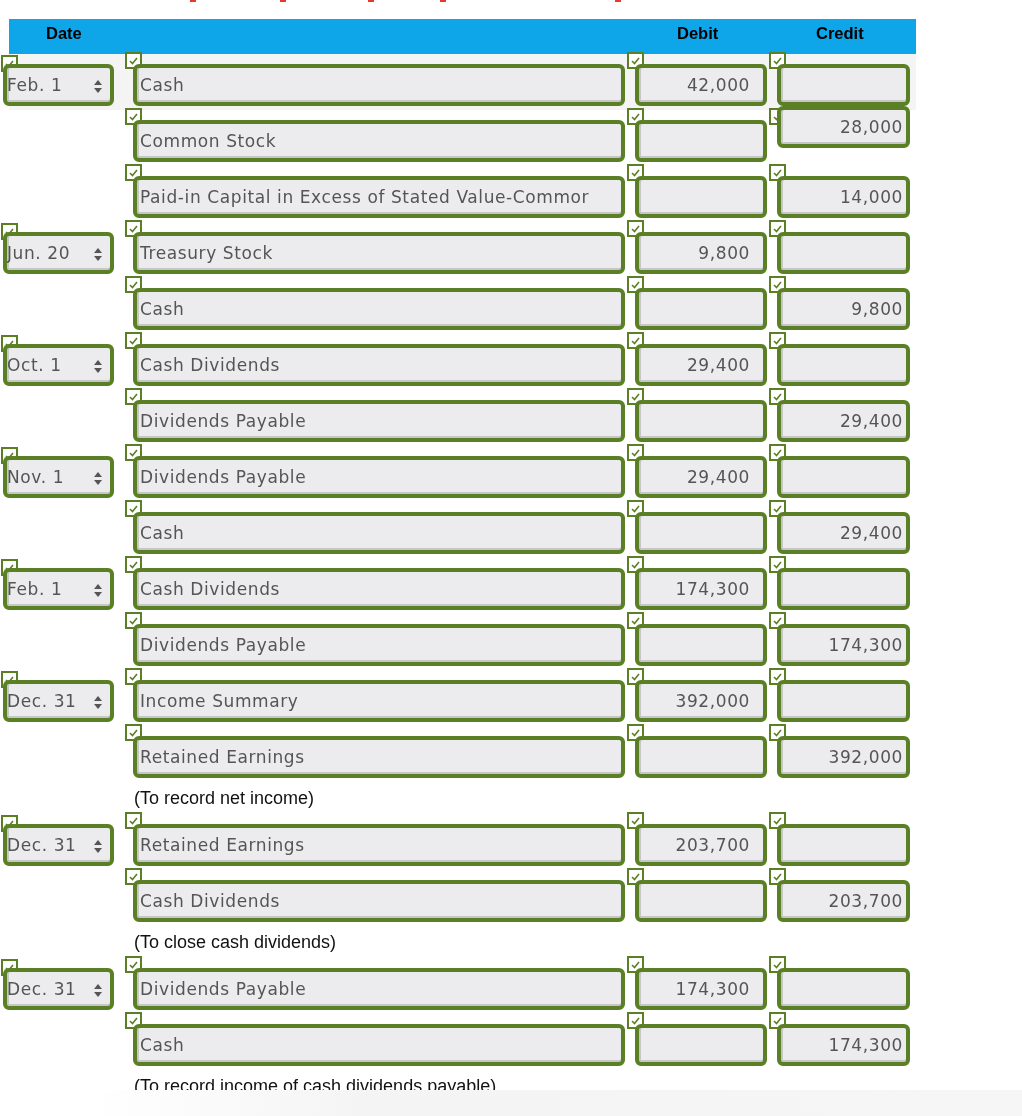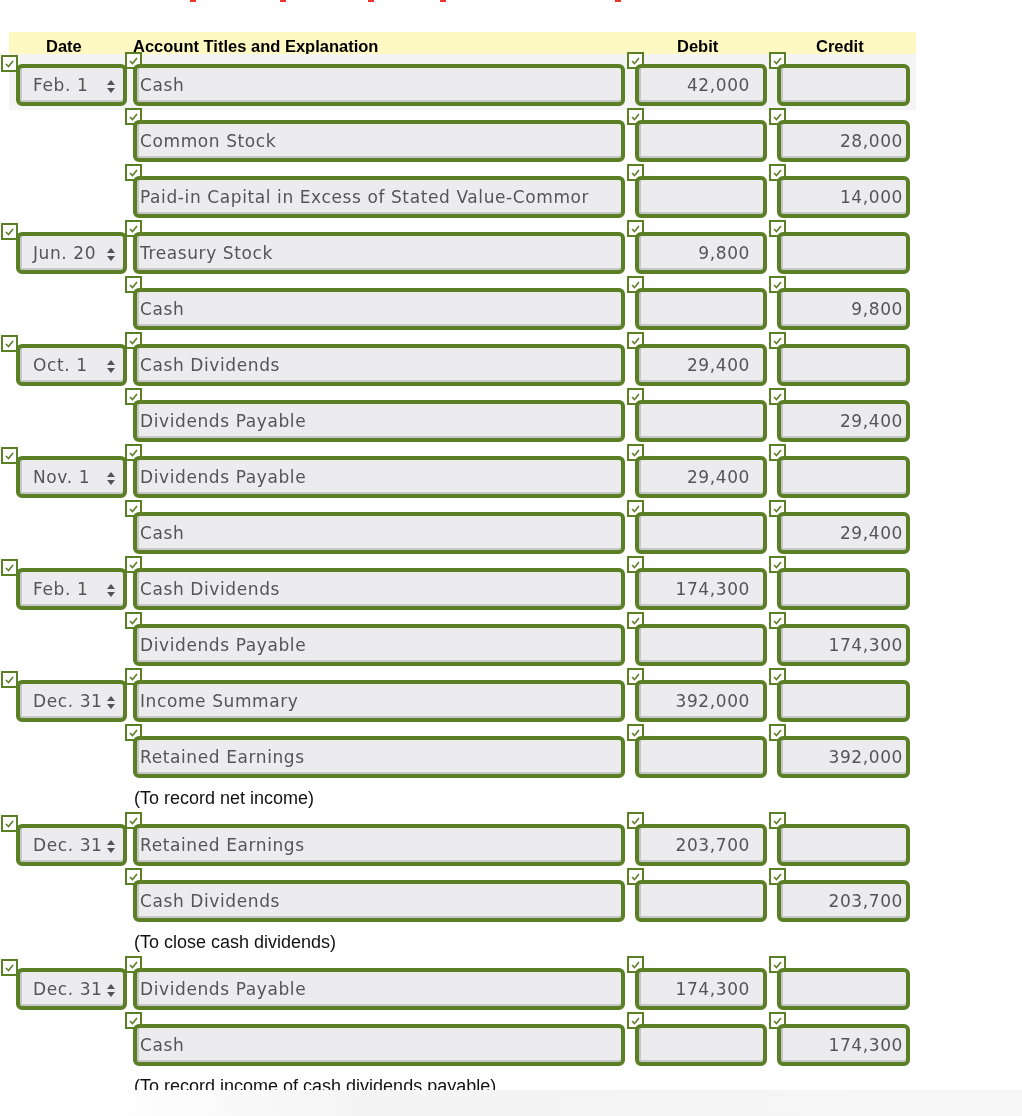--- a/index.html
+++ b/index.html
@@ -1,28 +1,28 @@
 <!DOCTYPE html>
 <html><head>
 <meta charset="utf-8">
 <style>
   html,body{margin:0;padding:0;background:#fff;}
   body{width:1022px;height:1116px;position:relative;overflow:hidden;font-family:"DejaVu Sans","Liberation Sans",sans-serif;}
   .bottom-fade{position:absolute;left:90px;top:1090px;width:932px;height:26px;background:linear-gradient(90deg,#fff,#f4f4f4 30%,#f6f6f6);}
   .top-red{position:absolute;top:-8px;left:170px;width:460px;height:10px;}
-  .header{position:absolute;left:9px;top:32px;width:907px;height:40px;background:#fef9c3;}
+  .header{position:absolute;left:9px;top:19px;width:907px;height:40px;background:#0ea5e9;}
   .header span{position:absolute;top:5px;font-weight:bold;font-size:16.5px;color:#000;font-family:"Liberation Sans","DejaVu Sans",sans-serif;}
   .row-hl{position:absolute;left:9px;top:54px;width:907px;height:56px;background:#f4f4f4;}
   .fld{position:absolute;box-sizing:border-box;height:42px;border:4px solid #5b7f25;border-radius:6px;background:#ececee;box-shadow:inset 0 -2px 0 #c6c6c8, inset 2px 0 0 #c6c6c8;
        font-size:17px;color:#555;line-height:34px;white-space:nowrap;overflow:hidden;letter-spacing:0.6px;}
   .fld.acct{left:133px;width:492px;padding-left:3px;}
   .fld.acct.ind{}
   .fld.deb{left:635px;width:132px;text-align:right;padding-right:13px;}
   .fld.cre{left:777px;width:133px;text-align:right;padding-right:3px;}
-  .fld.date{left:16px;width:111px;padding-left:13px;}
+  .fld.date{left:3px;width:111px;}
   .fld.date .arrows{position:absolute;right:8px;top:0;font-size:12px;color:#555;line-height:0;}
   .arrows .up,.arrows .dn{position:absolute;right:0;width:0;height:0;border-left:4px solid transparent;border-right:4px solid transparent;}
   .arrows .up{top:12px;border-bottom:5px solid #555;}
   .arrows .dn{top:20px;border-top:5px solid #555;}
   .chk{position:absolute;box-sizing:border-box;width:17px;height:17px;border:2px solid #5b7f25;background:#fff;}
   .chk svg{position:absolute;left:1px;top:1px;}
   .note{position:absolute;left:134px;font-size:18px;color:#111;font-family:"Liberation Sans","DejaVu Sans",sans-serif;}
 </style>
 </head>
 <body>
@@ -32,21 +32,20 @@
       <rect x="20" y="6" width="6" height="4"></rect>
       <rect x="110" y="6" width="6" height="4"></rect>
       <rect x="198" y="6" width="6" height="4"></rect>
       <rect x="270" y="6" width="6" height="4"></rect>
       <rect x="445" y="6" width="6" height="4"></rect>
     </g>
 </svg>
 
 <div class="header">
   <span style="left:37px">Date</span>
-  <span style="left:124px">Account Titles and Explanation</span>
   <span style="left:668px">Debit</span>
   <span style="left:807px">Credit</span>
 </div>
 <div class="row-hl"></div>
 
 <div id="rows">
     <div class="chk" style="left:1px;top:55px">
       <svg width="11" height="11" viewBox="0 0 11 11">
         <path d="M2 6 L4.5 8.5 L9 3" stroke="#5b7f25" stroke-width="1.6" fill="none"></path>
       </svg>
@@ -83,21 +82,21 @@
       <svg width="11" height="11" viewBox="0 0 11 11">
         <path d="M2 6 L4.5 8.5 L9 3" stroke="#5b7f25" stroke-width="1.6" fill="none"></path>
       </svg>
     </div>
     <div class="fld deb" style="top:120px"></div>
     <div class="chk" style="left:769px;top:108px">
       <svg width="11" height="11" viewBox="0 0 11 11">
         <path d="M2 6 L4.5 8.5 L9 3" stroke="#5b7f25" stroke-width="1.6" fill="none"></path>
       </svg>
     </div>
-    <div class="fld cre" style="top:120px">28,000</div>
+    <div class="fld cre" style="top:106px">28,000</div>
     <div class="chk" style="left:125px;top:164px">
       <svg width="11" height="11" viewBox="0 0 11 11">
         <path d="M2 6 L4.5 8.5 L9 3" stroke="#5b7f25" stroke-width="1.6" fill="none"></path>
       </svg>
     </div>
     <div class="fld acct ind" style="top:176px">Paid-in Capital in Excess of Stated Value-Commor</div>
     <div class="chk" style="left:627px;top:164px">
       <svg width="11" height="11" viewBox="0 0 11 11">
         <path d="M2 6 L4.5 8.5 L9 3" stroke="#5b7f25" stroke-width="1.6" fill="none"></path>
       </svg>

